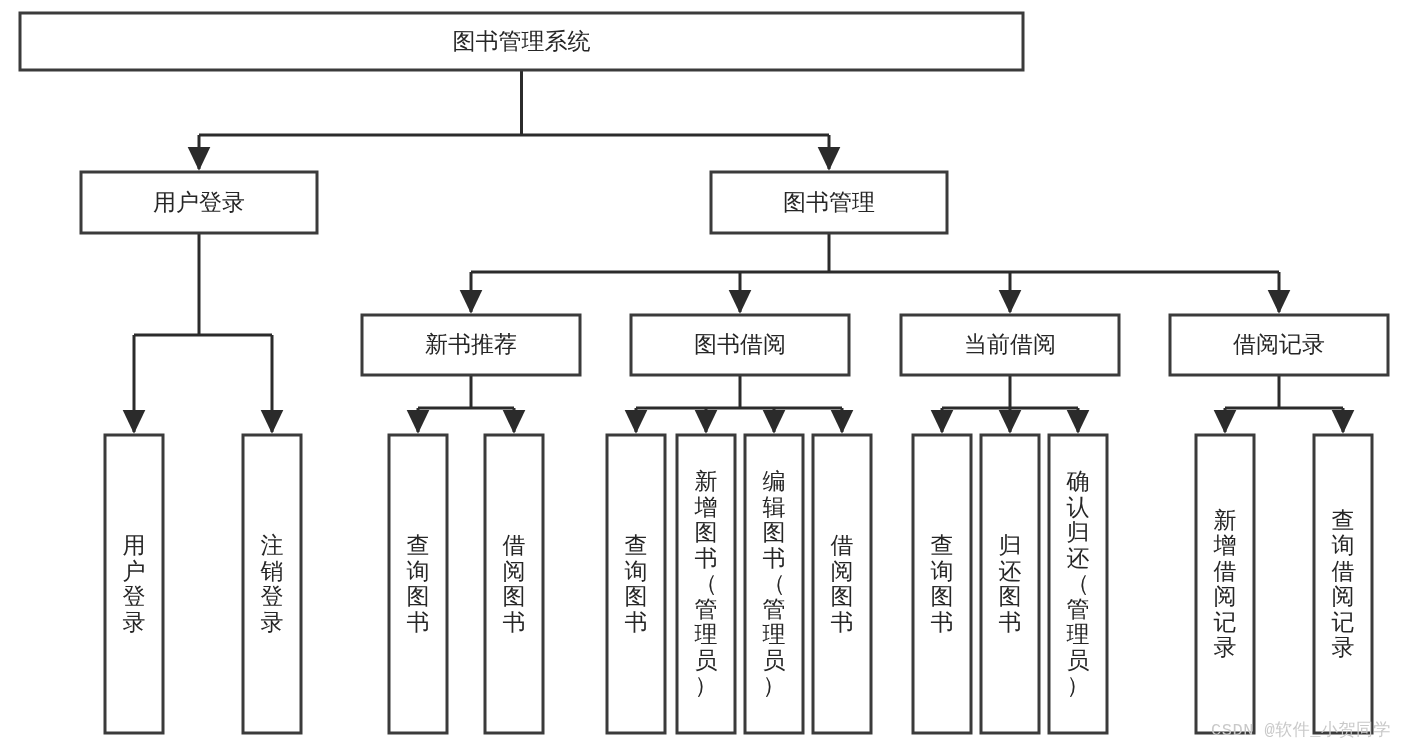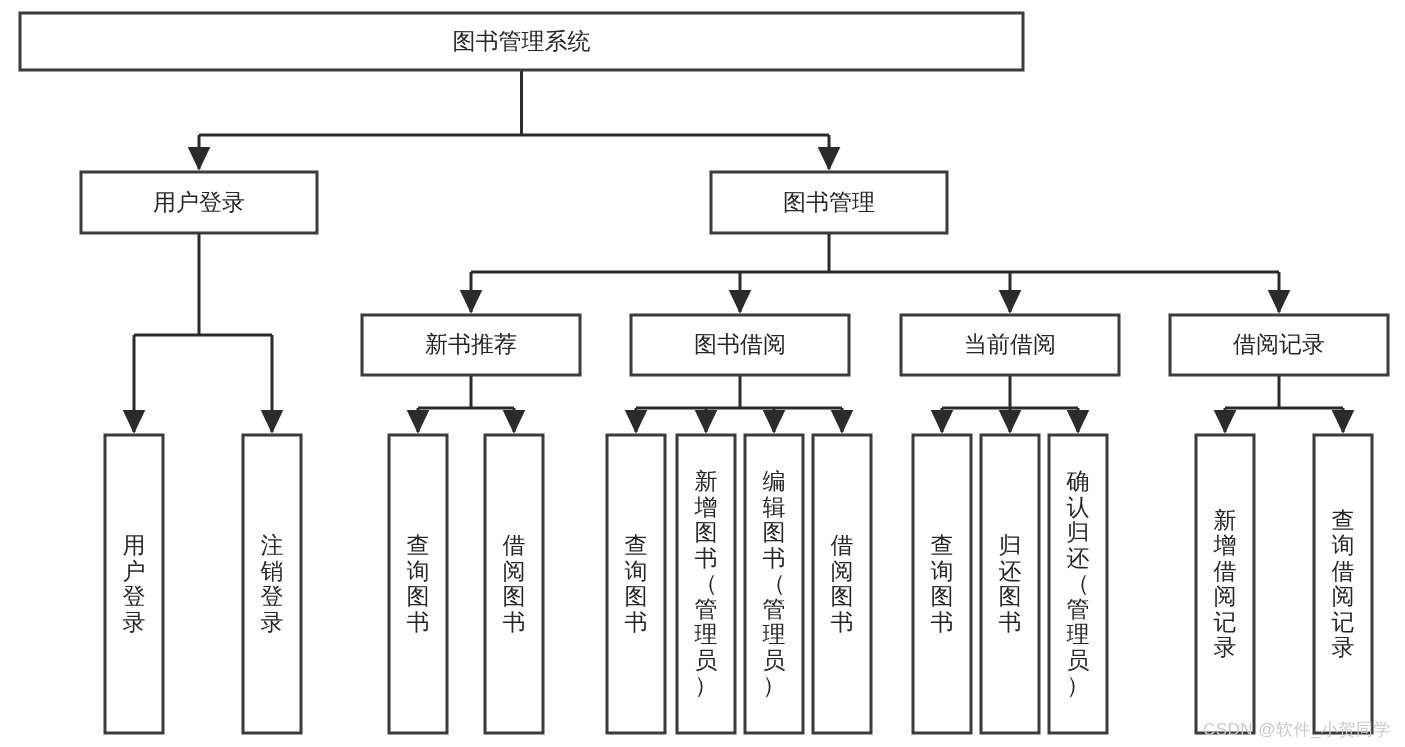--- a/index.html
+++ b/index.html
@@ -41,21 +41,21 @@
   }
   .link-line {
     stroke: #2b2b2b;
     stroke-width: 3;
     fill: none;
   }
   .watermark {
     position: absolute;
     right: 14px;
     bottom: 6px;
-    font-family: Liberation Sans, sans-serif;
+    font-family: Liberation Mono, monospace;
     font-size: 17px;
     color: #c9c9c9;
     letter-spacing: 0.5px;
     white-space: nowrap;
     user-select: none;
   }
 </style>
 </head>
 <body>
 

